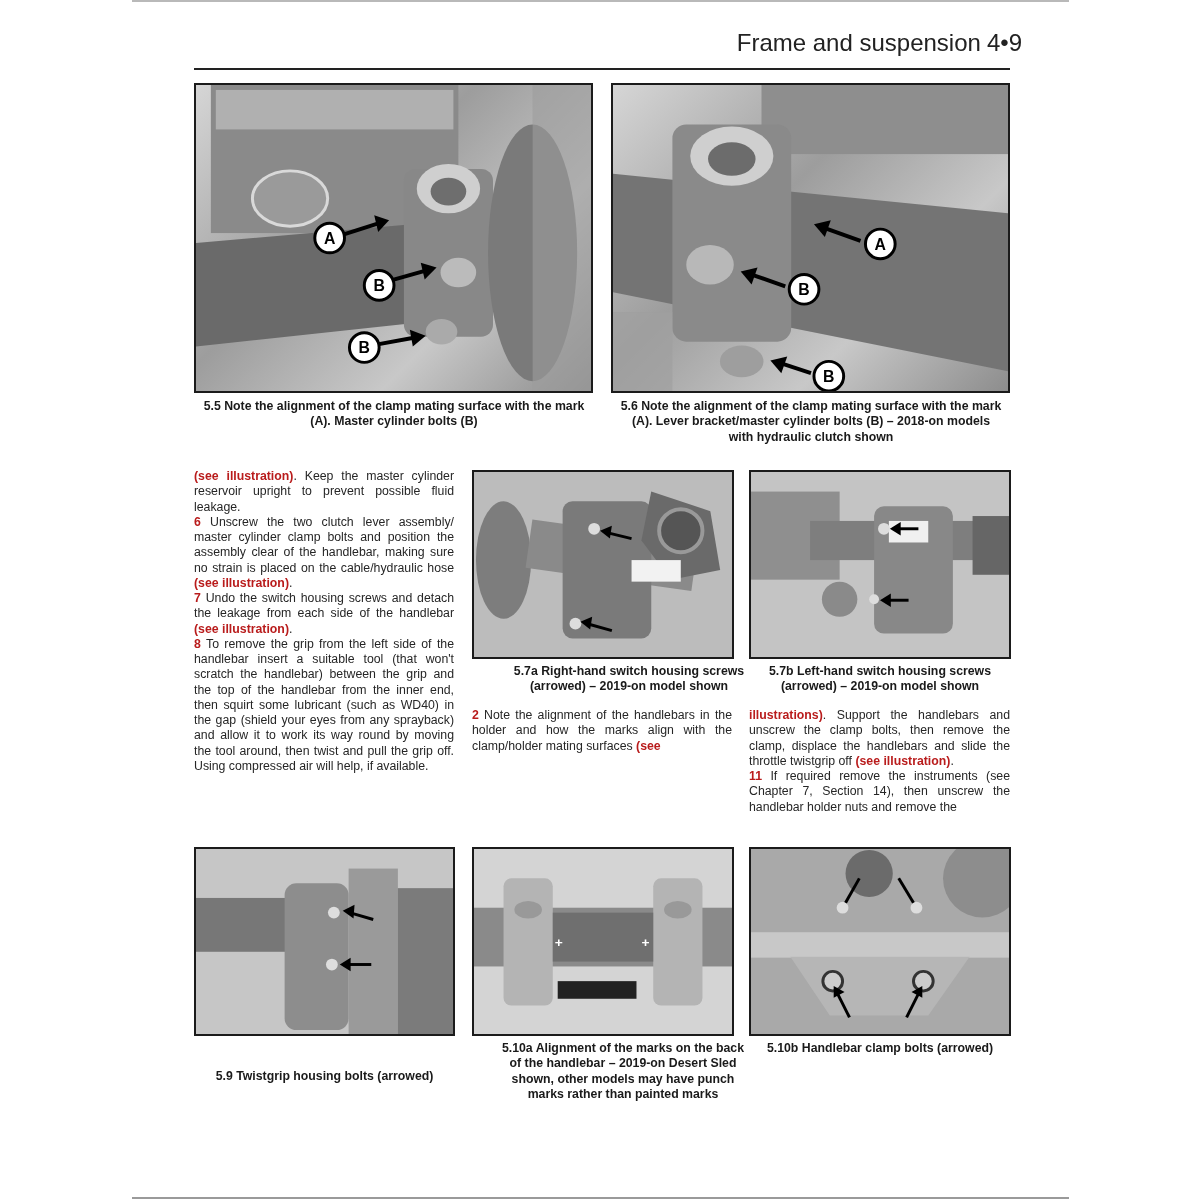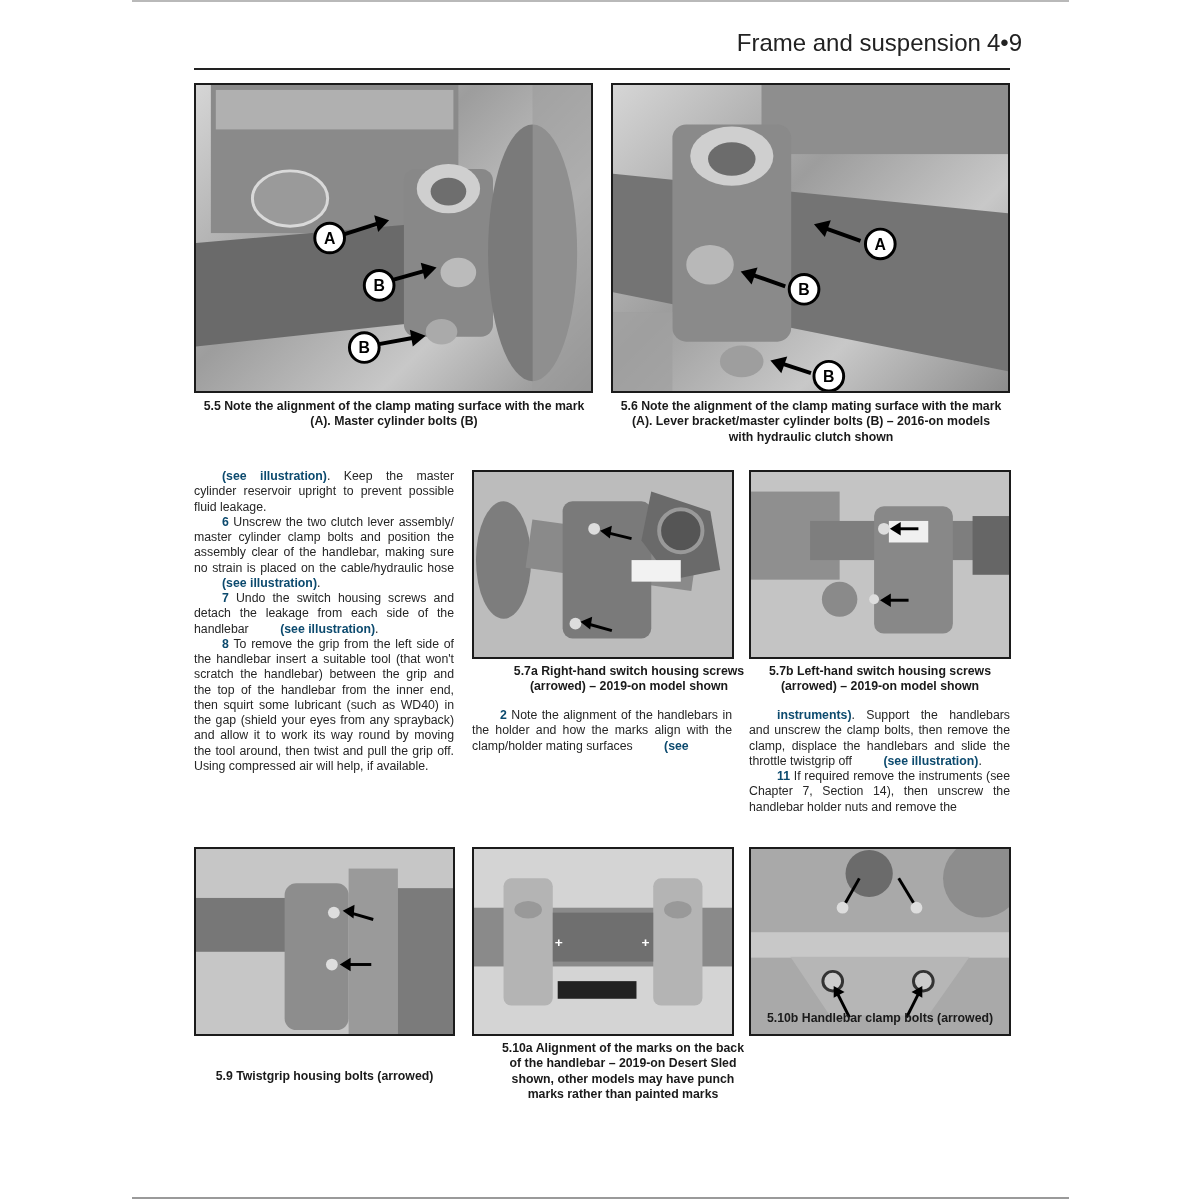--- a/index.html
+++ b/index.html
@@ -16,21 +16,21 @@
 
   .photo { position: absolute; border: 2px solid #1b1b1b; box-sizing: border-box; overflow: hidden;
            background: linear-gradient(135deg, #d6d6d6 0%, #9d9d9d 40%, #c8c8c8 70%, #8d8d8d 100%); }
   .photo svg { position: absolute; inset: 0; width: 100%; height: 100%; }
 
   .caption { position: absolute; font-weight: bold; font-size: 12.3px; line-height: 15.3px;
              text-align: center; color: #1a1a1a; }
 
   .col { position: absolute; font-size: 12.3px; line-height: 15.25px; text-align: justify; color: #262626; }
   .col p { margin: 0; }
-  .col b { color: #0c4a6e; margin-left: 28px; }
+  .col b { color: #b91c1c; }
 </style>
 </head>
 <body>
 
 <div class="edge-line edge-top"></div>
 <div class="edge-line edge-bottom"></div>
 
 <div class="running-head">
   <span>Frame and suspension</span><span class="pg">4•9</span>
 </div>
@@ -94,21 +94,21 @@
       <text x="193" y="213" text-anchor="middle" font-family="Liberation Sans, sans-serif" font-weight="bold" font-size="16" fill="#000">B</text>
     </g>
     <g>
       <line x1="170" y1="282" x2="200" y2="292" stroke="#000" stroke-width="4"></line>
       <polygon points="159,279 176,275 170,292" fill="#000"></polygon>
       <circle cx="218" cy="295" r="15" fill="#fff" stroke="#000" stroke-width="3"></circle>
       <text x="218" y="301" text-anchor="middle" font-family="Liberation Sans, sans-serif" font-weight="bold" font-size="16" fill="#000">B</text>
     </g>
   </svg>
 </div>
-<div class="caption" style="left:618px;top:399px;width:386px;">5.6 Note the alignment of the clamp mating surface with the mark (A). Lever bracket/master cylinder bolts (B) – 2016-on models with hydraulic clutch shown</div>
+<div class="caption" style="left:618px;top:399px;width:386px;">5.6 Note the alignment of the clamp mating surface with the mark (A). Lever bracket/master cylinder bolts (B) – 2018-on models with hydraulic clutch shown</div>
 
 <div class="col" style="left:194px;top:469px;width:260px;">
   <p><b>(see illustration)</b><span>. Keep the master cylinder reservoir upright to prevent possible fluid leakage.</span></p>
   <p><b>6</b><span> Unscrew the two clutch lever assembly/ master cylinder clamp bolts and position the assembly clear of the handlebar, making sure no strain is placed on the cable/hydraulic hose </span><b>(see illustration)</b><span>.</span></p>
   <p><b>7</b><span> Undo the switch housing screws and detach the leakage from each side of the handlebar </span><b>(see illustration)</b><span>.</span></p>
   <p><b>8</b><span> To remove the grip from the left side of the handlebar insert a suitable tool (that won't scratch the handlebar) between the grip and the top of the handlebar from the inner end, then squirt some lubricant (such as WD40) in the gap (shield your eyes from any sprayback) and allow it to work its way round by moving the tool around, then twist and pull the grip off. Using compressed air will help, if available.</span></p>
 </div>
 
 <div class="photo" style="left:472px;top:470px;width:262px;height:189px;">
   <svg viewBox="0 0 262 189" preserveAspectRatio="none">
@@ -154,21 +154,21 @@
     </g>
   </svg>
 </div>
 <div class="caption" style="left:752px;top:664px;width:256px;">5.7b Left-hand switch housing screws (arrowed) – 2019-on model shown</div>
 
 <div class="col" style="left:472px;top:708px;width:260px;">
   <p><b>2</b><span> Note the alignment of the handlebars in the holder and how the marks align with the clamp/holder mating surfaces </span><b>(see</b></p>
 </div>
 
 <div class="col" style="left:749px;top:708px;width:261px;">
-  <p><b>instruments)</b><span>. Support the handlebars and unscrew the clamp bolts, then remove the clamp, displace the handlebars and slide the throttle twistgrip off </span><b>(see illustration)</b><span>.</span></p>
+  <p><b>illustrations)</b><span>. Support the handlebars and unscrew the clamp bolts, then remove the clamp, displace the handlebars and slide the throttle twistgrip off </span><b>(see illustration)</b><span>.</span></p>
   <p><b>11</b><span> If required remove the instruments (see Chapter 7, Section 14), then unscrew the handlebar holder nuts and remove the</span></p>
 </div>
 
 <div class="photo" style="left:194px;top:847px;width:261px;height:189px;">
   <svg viewBox="0 0 261 189" preserveAspectRatio="none">
     <rect x="0" y="0" width="261" height="189" fill="#c6c6c6"></rect>
     <rect x="0" y="50" width="110" height="55" fill="#777"></rect>
     <rect x="90" y="35" width="65" height="150" rx="12" fill="#8d8d8d"></rect>
     <rect x="155" y="20" width="50" height="169" fill="#9a9a9a"></rect>
     <rect x="205" y="40" width="56" height="149" fill="#7b7b7b"></rect>
@@ -216,13 +216,13 @@
     <g>
       <line x1="110" y1="30" x2="96" y2="55" stroke="#000" stroke-width="3"></line>
       <line x1="150" y1="30" x2="165" y2="55" stroke="#000" stroke-width="3"></line>
       <line x1="100" y1="172" x2="88" y2="148" stroke="#000" stroke-width="3"></line>
       <polygon points="84,140 95,146 84,152" fill="#000"></polygon>
       <line x1="158" y1="172" x2="170" y2="148" stroke="#000" stroke-width="3"></line>
       <polygon points="174,140 163,146 174,152" fill="#000"></polygon>
     </g>
   </svg>
 </div>
-<div class="caption" style="left:749px;top:1011px;width:262px;">5.10b Handlebar clamp bolts (arrowed)</div>
+<div class="caption" style="left:749px;top:1041px;width:262px;">5.10b Handlebar clamp bolts (arrowed)</div>
 
 </body></html>

